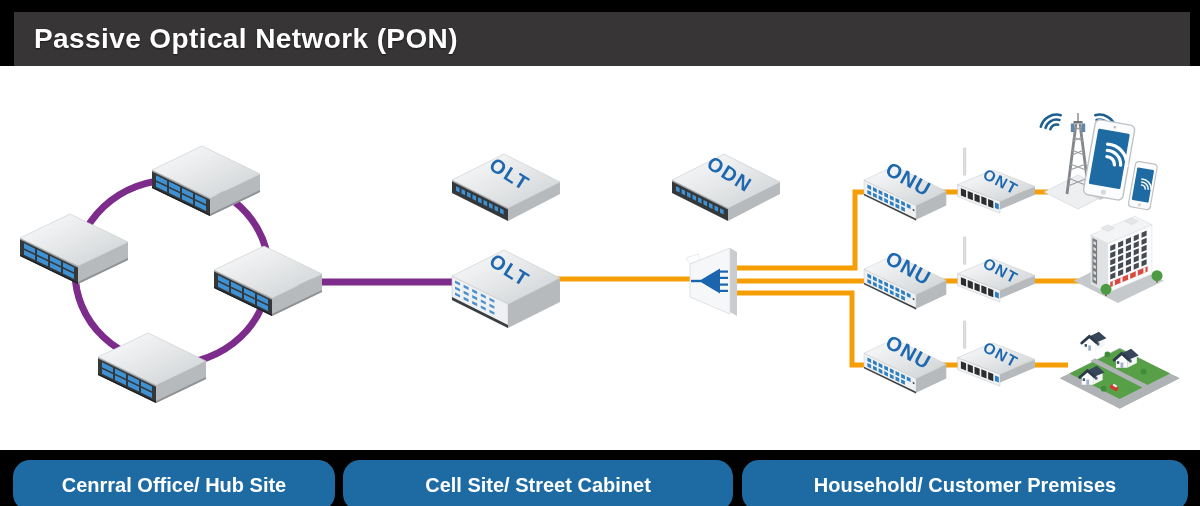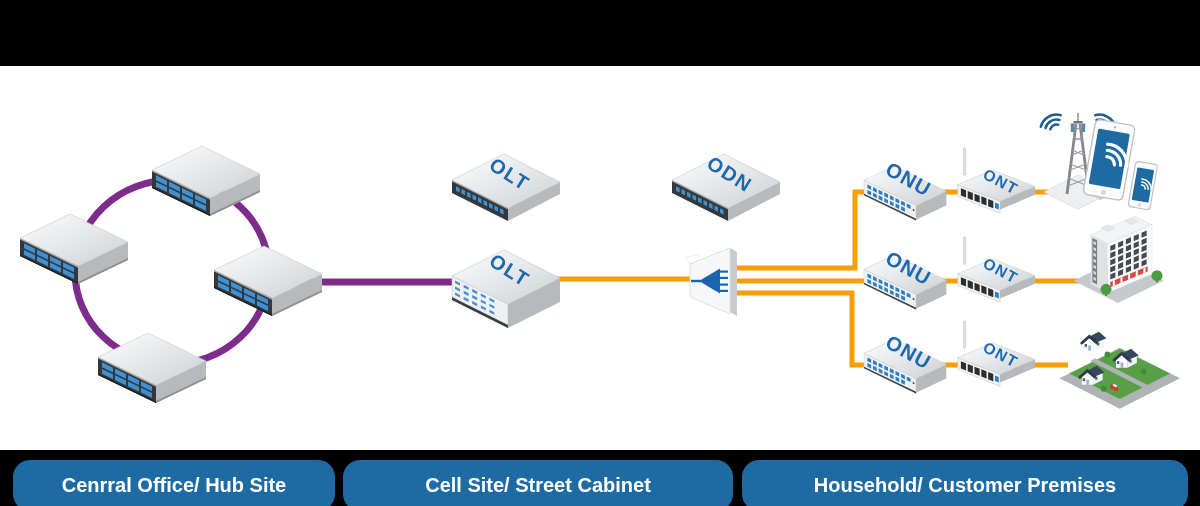--- a/index.html
+++ b/index.html
@@ -13,20 +13,23 @@
   svg.diagram{position:absolute;left:0;top:66px;}
   .pill{position:absolute;top:460px;height:51px;background:#1e6ba4;border-radius:17px;color:#fff;
         font-weight:bold;font-size:20px;display:flex;align-items:center;justify-content:center;}
   .devlabel{fill:#1e68b0;font-weight:bold;font-family:"Liberation Sans",sans-serif;letter-spacing:1.5px;}
 </style>
 </head>
 <body>
 
 <div class="stage">
 
+  <div class="titlebar">
+    <h1>Passive Optical Network (PON)</h1>
+  </div>
 
   <div class="canvas"></div>
 
   <svg class="diagram" width="1200" height="384" viewBox="0 66 1200 384">
     <defs>
       <linearGradient id="gTop" x1="0" y1="0" x2="1" y2="1">
         <stop offset="0" stop-color="#fdfdfe"></stop>
           <stop offset="1" stop-color="#cdd1d3"></stop>
       </linearGradient>
 

